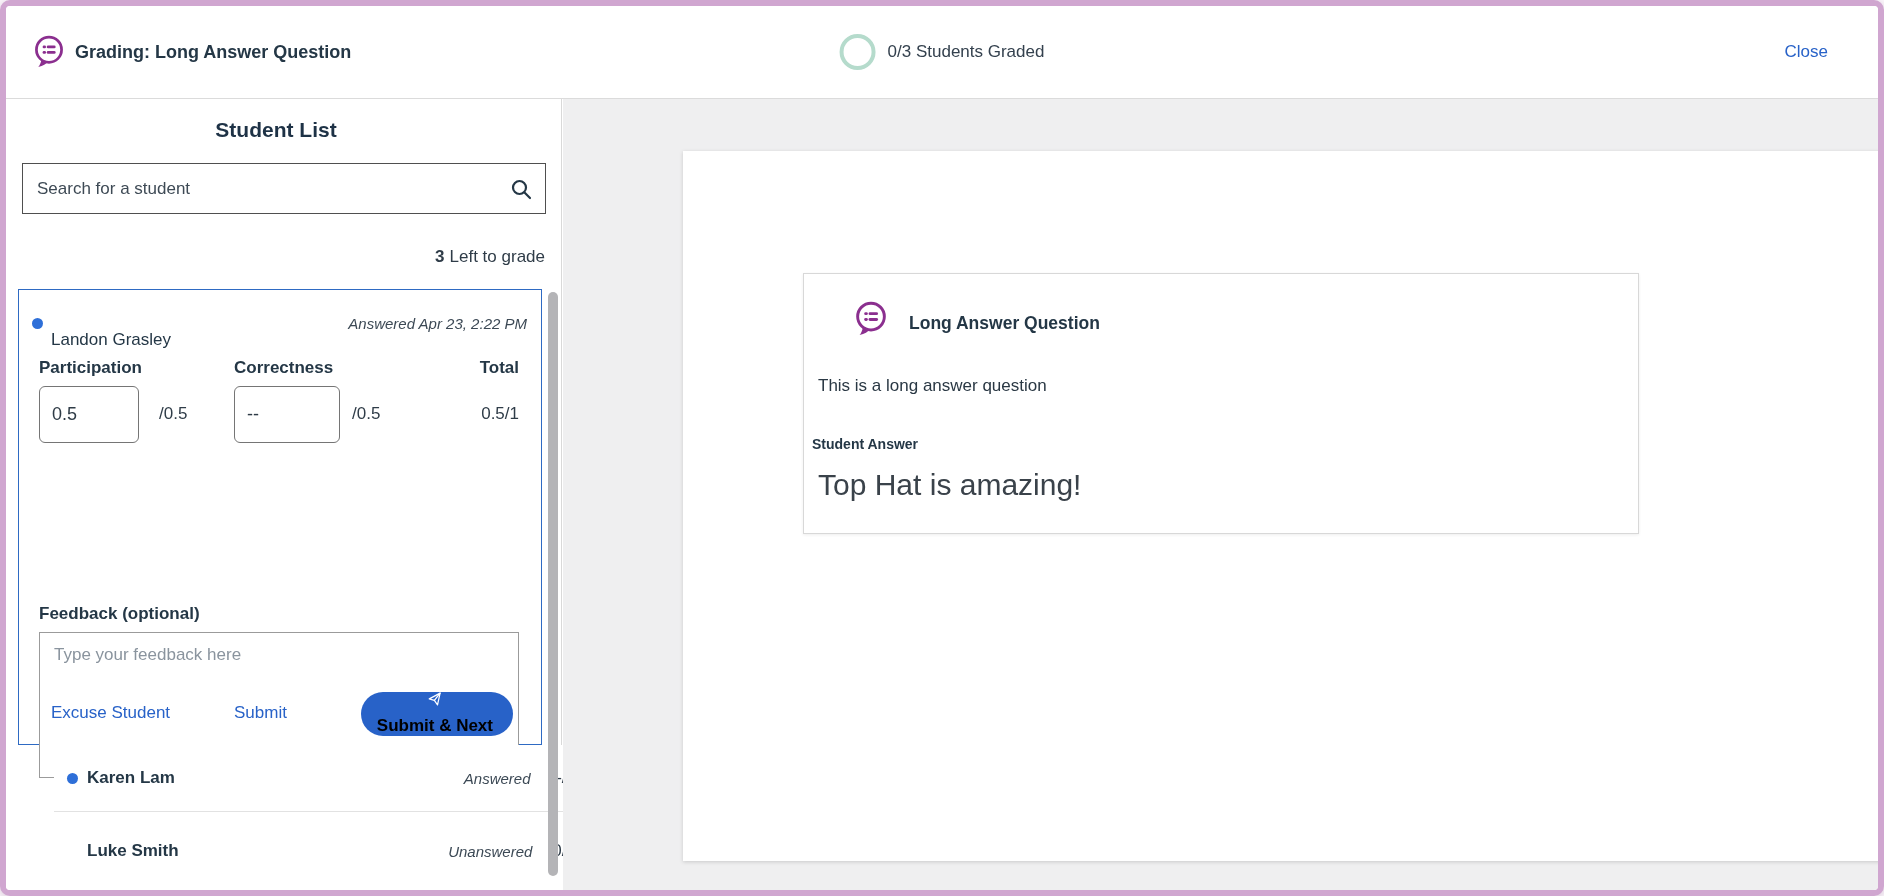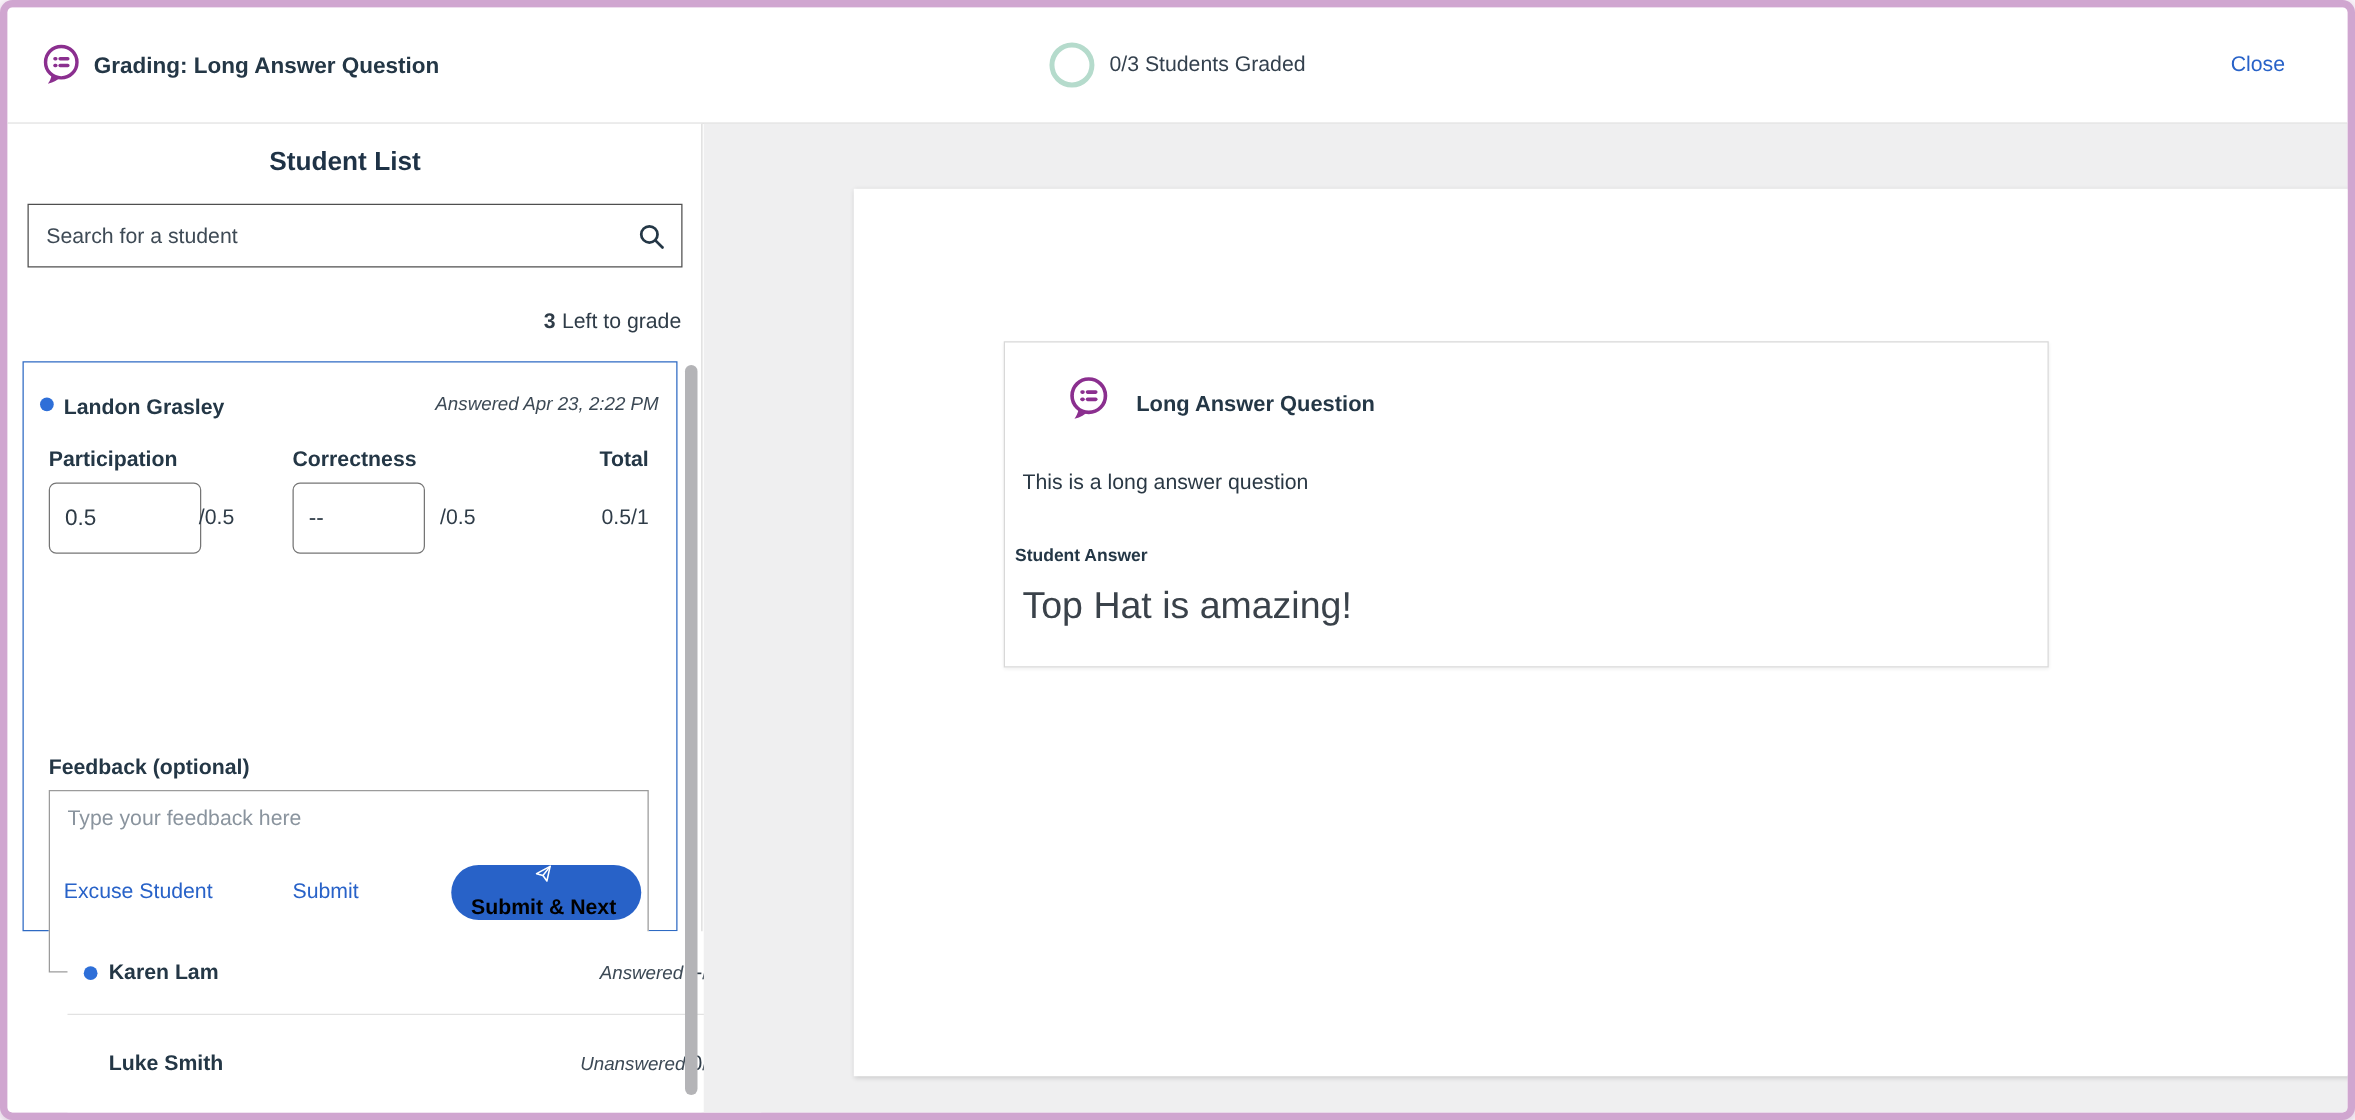--- a/index.html
+++ b/index.html
@@ -65,26 +65,26 @@
   .left-to-grade b{font-weight:700; margin-right:5px;}
 
   .sel-card{
     position:absolute; left:12px; top:190px; width:524px; height:456px;
     border:1px solid #2e6ac3; background:#fff;
   }
   .dot{
     width:11px;height:11px;border-radius:50%;background:#2e6fd8;
     position:absolute; left:13px; top:28px;
   }
-  .sel-name{position:absolute; left:32px; top:26px; font-size:17px; font-weight:700; color:var(--navy);}
+  .sel-name{position:absolute; left:32px; top:40px; font-size:17px; font-weight:400; color:var(--navy);}
   .sel-status{position:absolute; right:14px; top:25px; font-size:15px; font-style:italic; color:#3c4955;}
   .grade-label{position:absolute; top:68px; font-size:17px; font-weight:700; color:var(--navy);}
   .lb-part{left:20px;} .lb-corr{left:215px;} .lb-total{right:22px;}
   .grade-input{
-    position:absolute; top:96px; height:57px; width:122px;
+    position:absolute; top:96px; height:57px; width:100px;
     border:1px solid #757575; border-radius:6px; font-size:18px; color:#2e3b46;
     padding:0 10px 0 12px; outline:none; background:#fff;
   }
   .in-part{left:20px;} .in-corr{left:215px; width:106px;}
   .frac{position:absolute; top:114px; font-size:17px; color:#2f3c48;}
   .fr-part{left:140px;} .fr-corr{left:333px;} .fr-total{right:22px;}
   .fb-label{position:absolute; left:20px; top:314px; font-size:17px; font-weight:700; color:var(--navy);}
   .fb-area{
     position:absolute; left:20px; top:342px; width:480px; height:146px;
     border:1px solid #9b9b9b; resize:none; font-size:17px; color:#2e3b46;
@@ -105,21 +105,21 @@
   .send-icon{width:22px;height:22px;transform:rotate(-8deg);}
 
   .stu-row{
     position:absolute; left:0; width:555px; display:flex; align-items:center;
     padding:0 33px 0 13px; cursor:pointer; background:#fff;margin-left:48px;
   }
   .row-karen{top:646px; height:67px; border-bottom:1px solid #e2e2e2;}
   .row-luke{top:713px; height:78px;}
   .row-dot{width:11px;height:11px;border-radius:50%;background:#2e6fd8;margin-right:9px;flex:0 0 auto;}
   .row-name{font-size:17px; font-weight:700; color:var(--navy);}
-  .row-right{margin-left:auto; display:flex; align-items:center; gap:4px;justify-content:space-between;}
+  .row-right{margin-left:auto; display:flex; align-items:center; gap:20px;justify-content:space-between;}
   .row-status{font-size:15px; font-style:italic; color:#3c4955;}
   .row-score{font-size:17px; color:#2f3c48;}
 
   .scrollbar{
     position:absolute; right:3px; top:193px; width:10px; height:584px;
     background:#b4b4b7; border-radius:5px; cursor:pointer;
   }
 
   
   .main{

